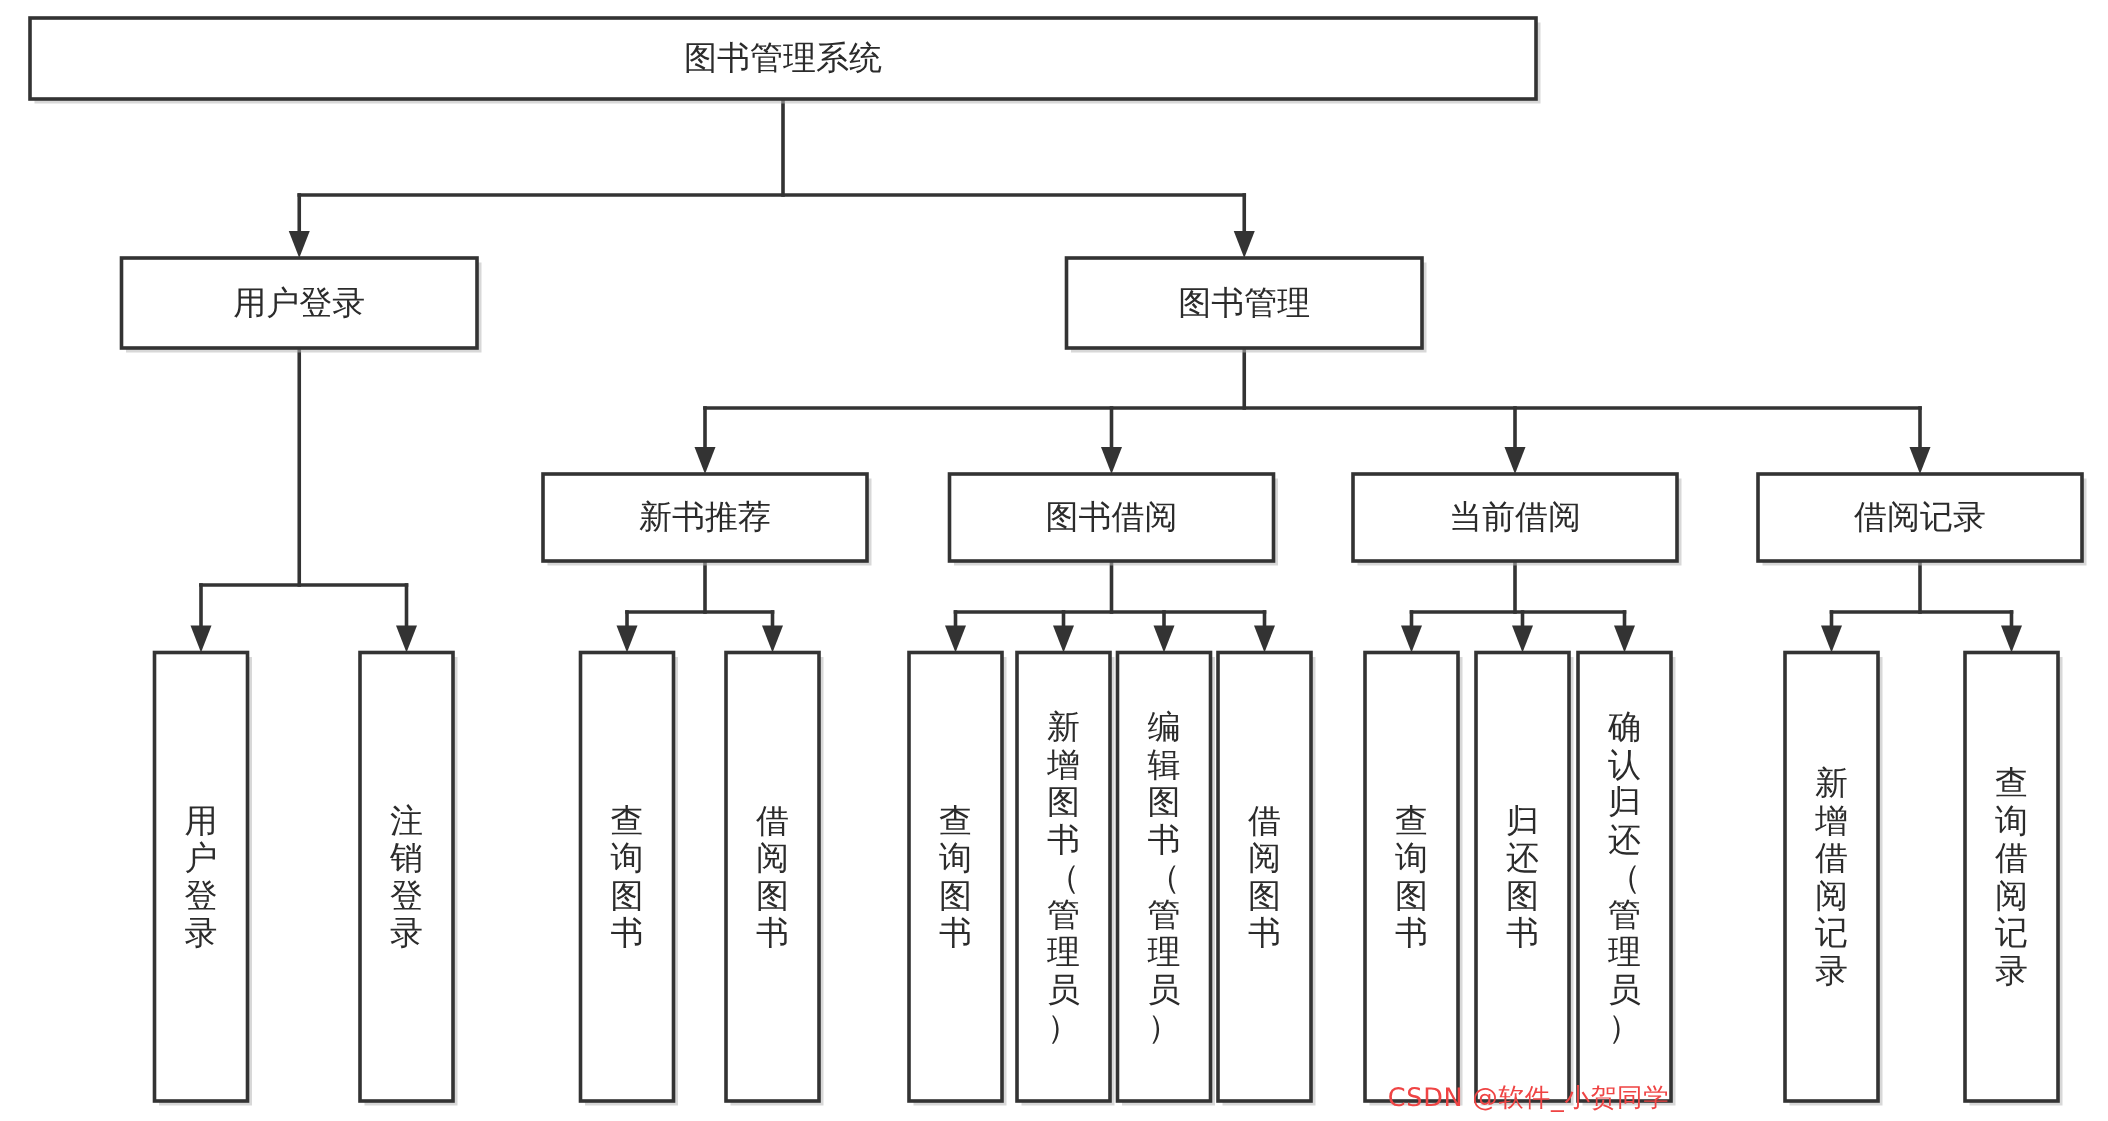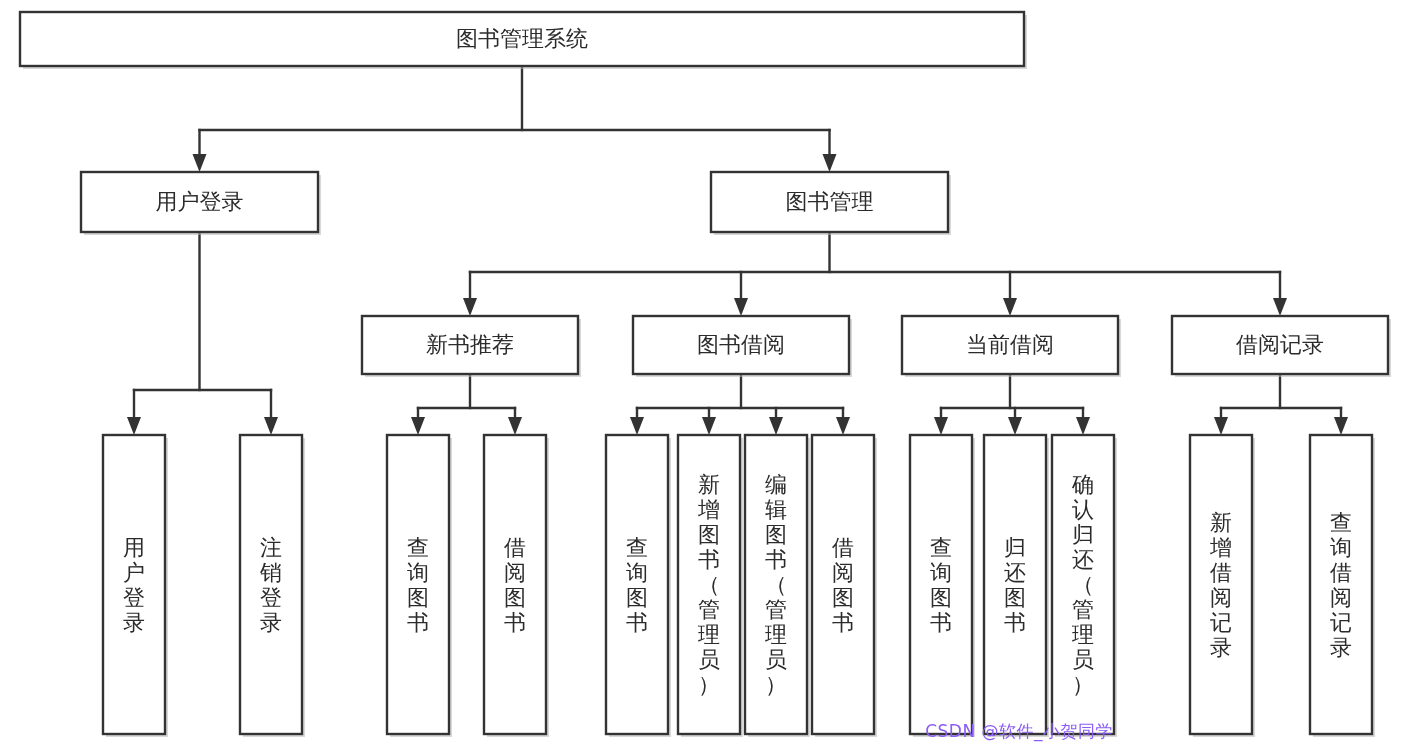--- a/index.html
+++ b/index.html
@@ -59,21 +59,21 @@
     font-size: 22px;
     fill: #2b2b2b;
     text-anchor: middle;
   }
   .watermark {
     position: absolute;
     right: 8px;
     bottom: 4px;
     font-family: "DejaVu Sans", "Liberation Sans", sans-serif;
     font-size: 17px;
-    color: #8b5cf6;
+    color: #ef4444;
     white-space: nowrap;
     letter-spacing: 0.5px;
     pointer-events: none;
   }
 </style>
 </head>
 <body>
 
 <div id="diagram-root">
 

